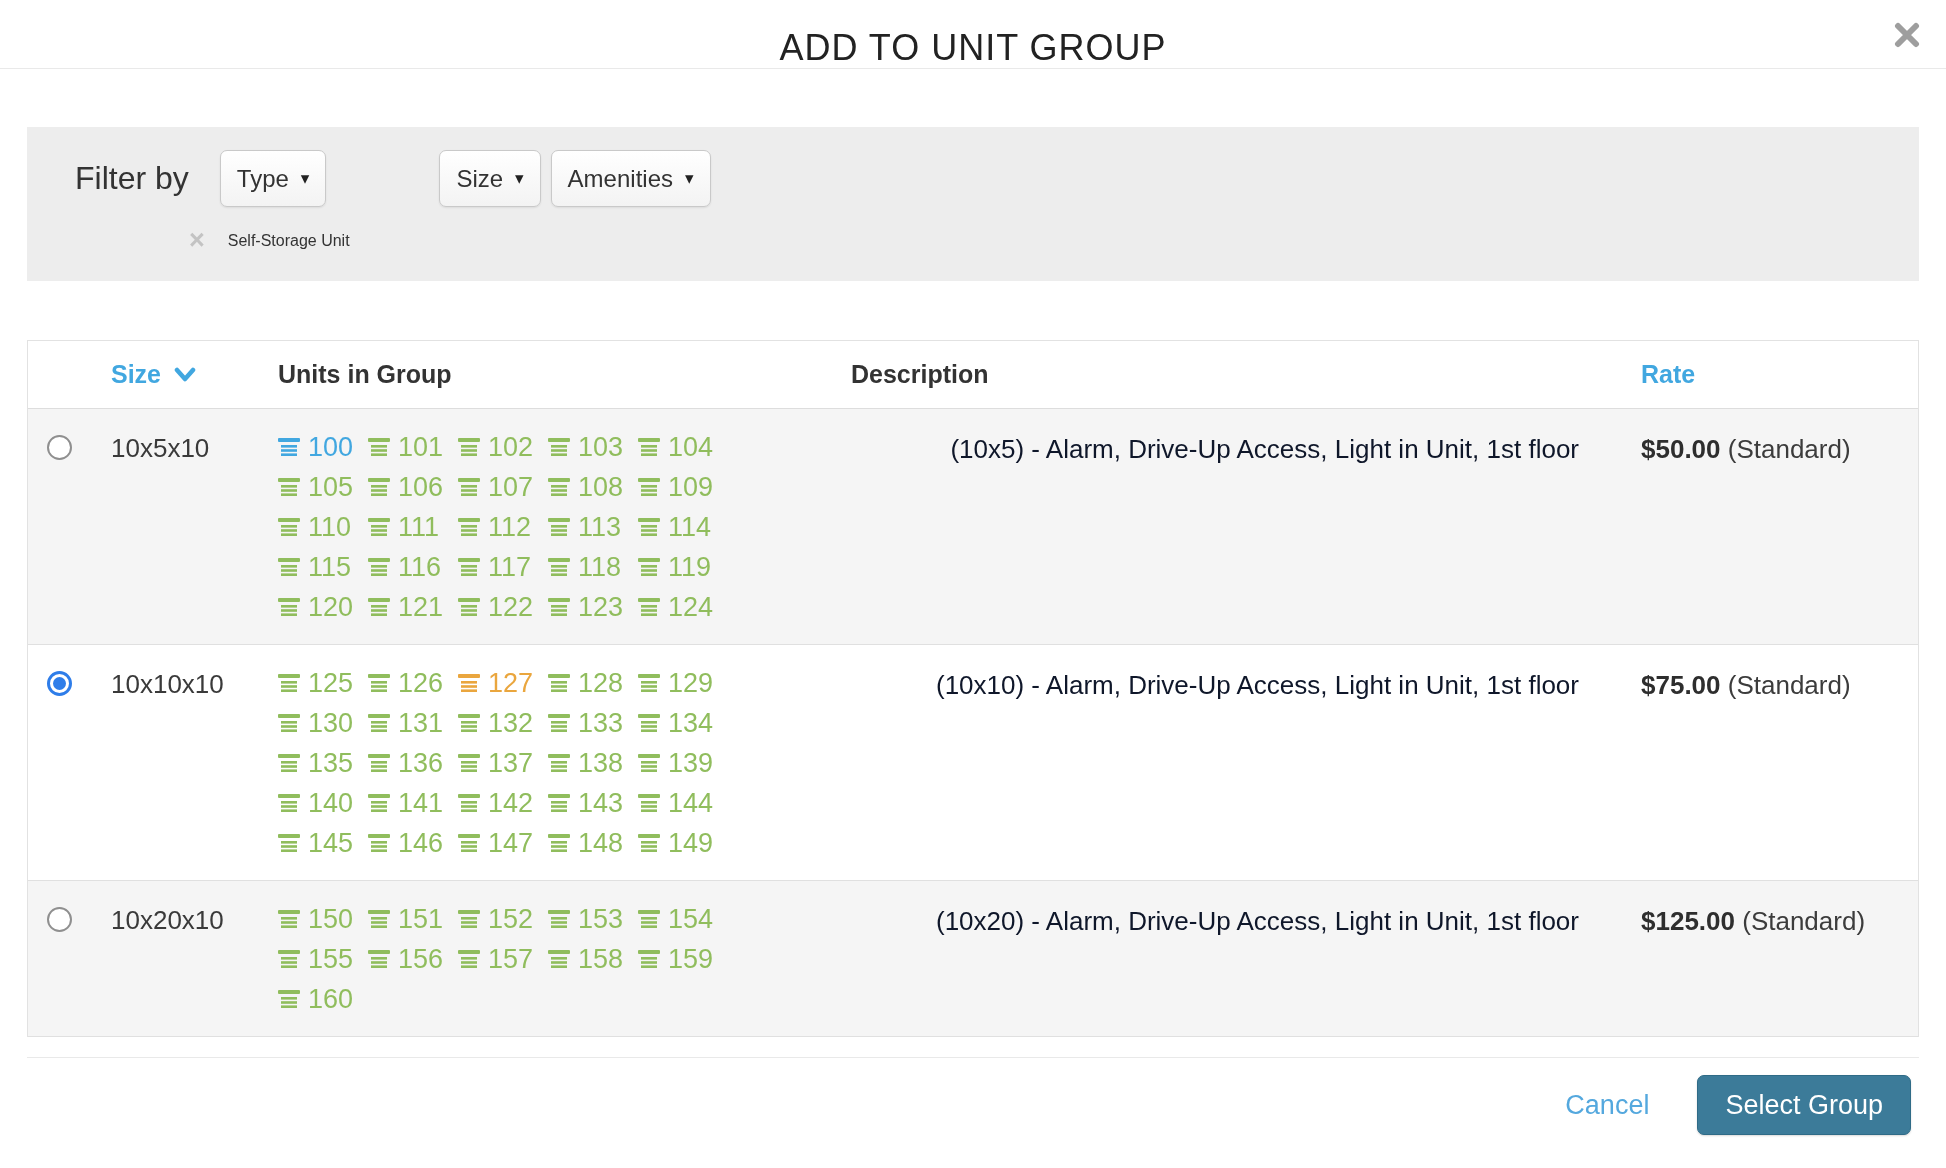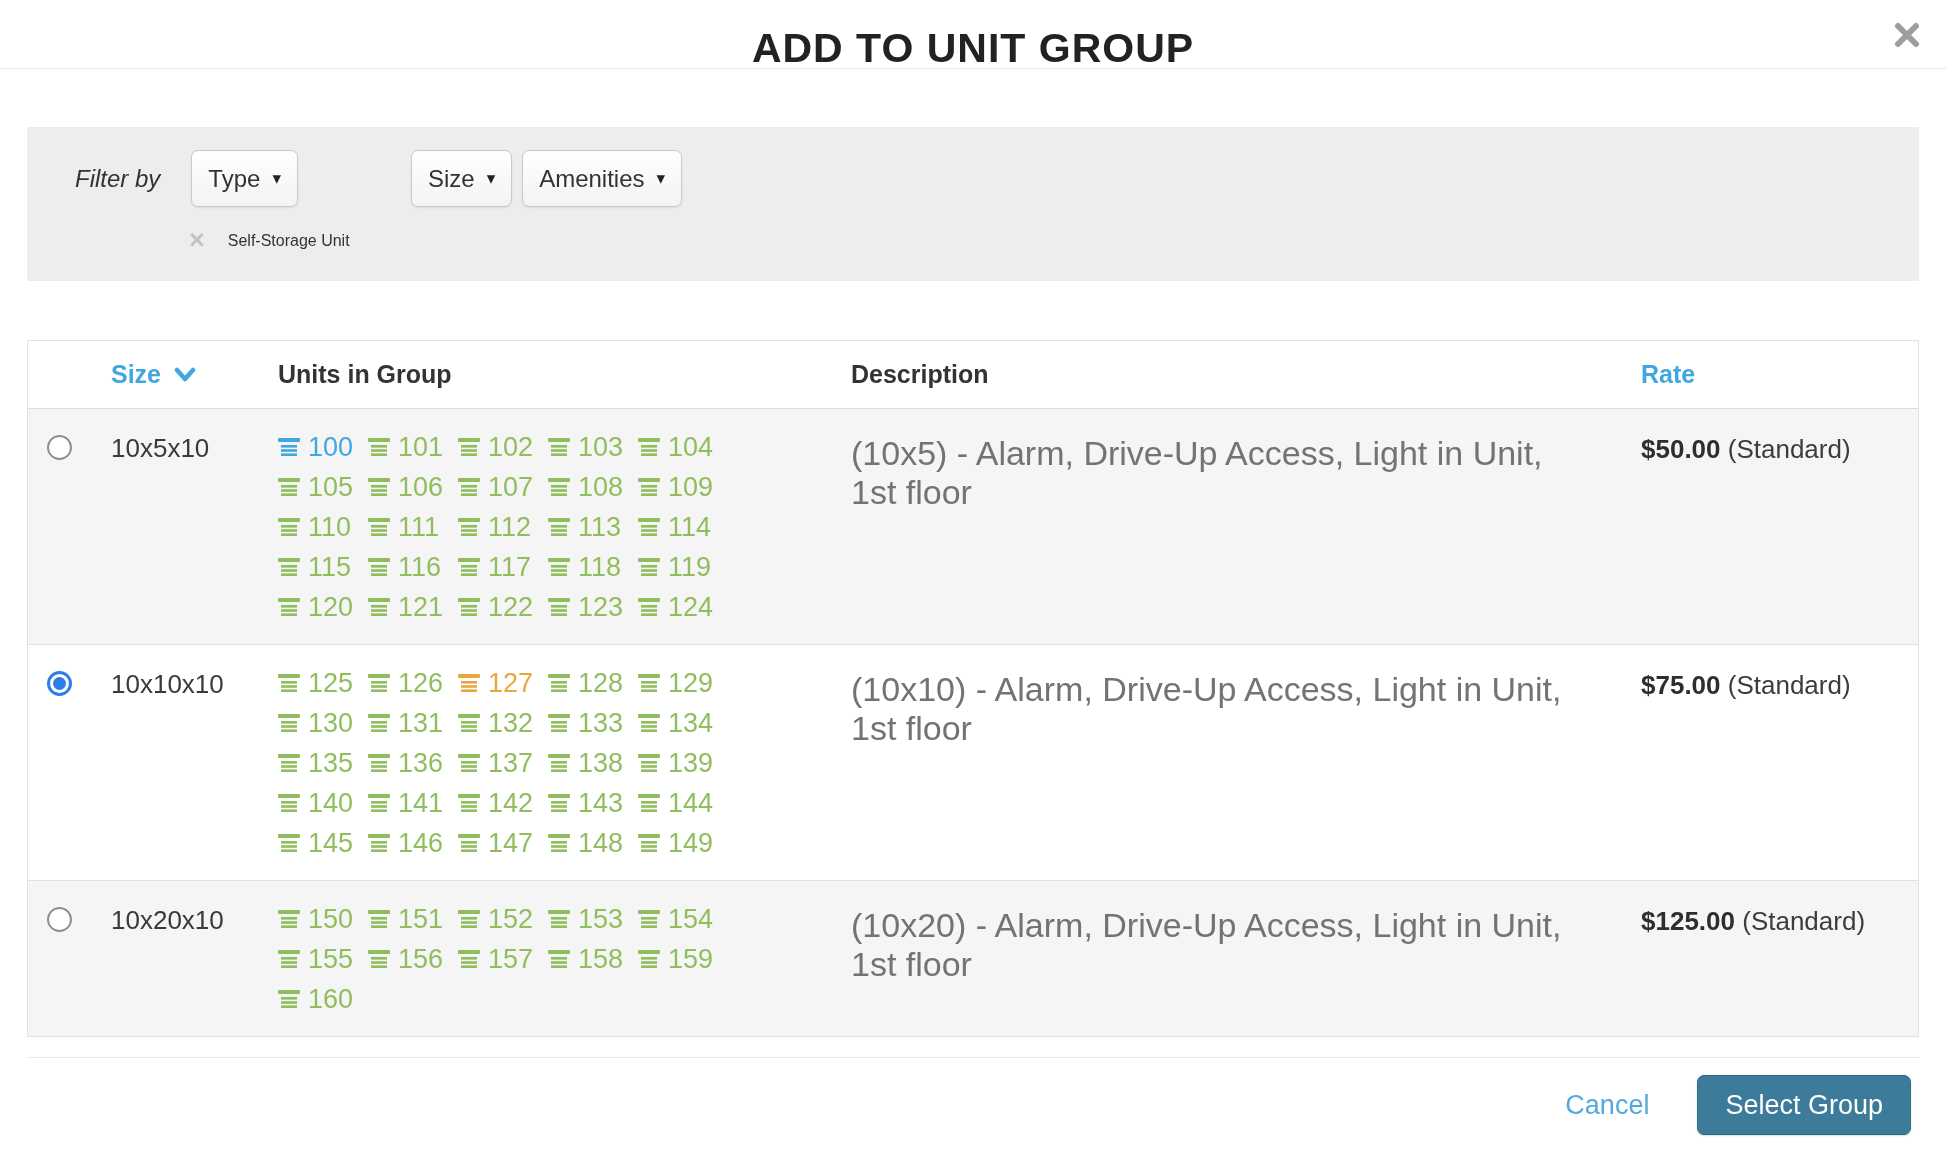--- a/index.html
+++ b/index.html
@@ -14,37 +14,37 @@
   .modal { width:1946px; height:1168px; background:#fff; position:relative; }
 
   
   .modal-header {
     height:69px;
     border-bottom:1px solid #e9e9e9;
     display:flex; align-items:center; justify-content:center;
     position:relative;
   }
   .modal-title {
-    font-size:41px; font-weight:bold; letter-spacing:1px; color:#222;margin-top:28px;
+    font-size:36px; font-weight:normal; letter-spacing:1px; color:#222;margin-top:28px;
   }
   .close-btn {
     position:absolute; right:24px; top:20px;
     width:30px; height:30px;
     background:none; border:none; padding:0; cursor:pointer;
     display:flex; align-items:center; justify-content:center;
   }
 
   
   .filterbar {
     margin:58px 27px 0;
     background:#ededed;
     padding:23px 24px 27px 21px;
   }
   .filter-row { display:flex; align-items:center; }
-  .filter-label { font-size:24px; color:#333; margin:0 31px 0 27px;font-style:italic; }
+  .filter-label { font-size:32px; color:#333; margin:0 31px 0 27px; }
   .fbtn {
     height:57px; padding:0 16px;
     font-family:"Liberation Sans", sans-serif;
     font-size:24px; color:#333;
     background:linear-gradient(#ffffff,#f3f3f3);
     border:1px solid #c9c9c9; border-radius:7px;
     box-shadow:0 1px 2px rgba(0,0,0,0.08);
     display:flex; align-items:center; gap:12px;
     cursor:pointer;
   }
@@ -110,21 +110,21 @@
   .unit {
     display:flex; align-items:center;
     width:90px; height:33px; margin-bottom:7px;
     font-size:27px; cursor:pointer; white-space:nowrap;
   }
   .unit svg { margin-right:8px; flex:0 0 auto; }
   .unit-green  { color:var(--unit-green,#90bd5d); }
   .unit-blue   { color:var(--unit-blue,#41a7e0); }
   .unit-orange { color:var(--unit-orange,#eaa63e); }
 
-  .cell-desc { font-size:34px; color:#737373; padding:3px 40px 0 10px; }
+  .cell-desc { font-size:26px; color:#0f172a; padding:3px 40px 0 10px;text-align:right; }
   .cell-rate { font-size:26px; color:#333; padding:3px 0 0 22px; }
   .cell-rate b { font-weight:bold; color:#2e2e2e; }
   .rate-type { color:#3c3c3c; }
 
   
   .footer-divider { margin:20px 27px 0; border-top:1px solid #e9e9e9; }
   .modal-footer {
     display:flex; justify-content:flex-end; align-items:center;
     padding:17px 35px 0; gap:48px;
   }

